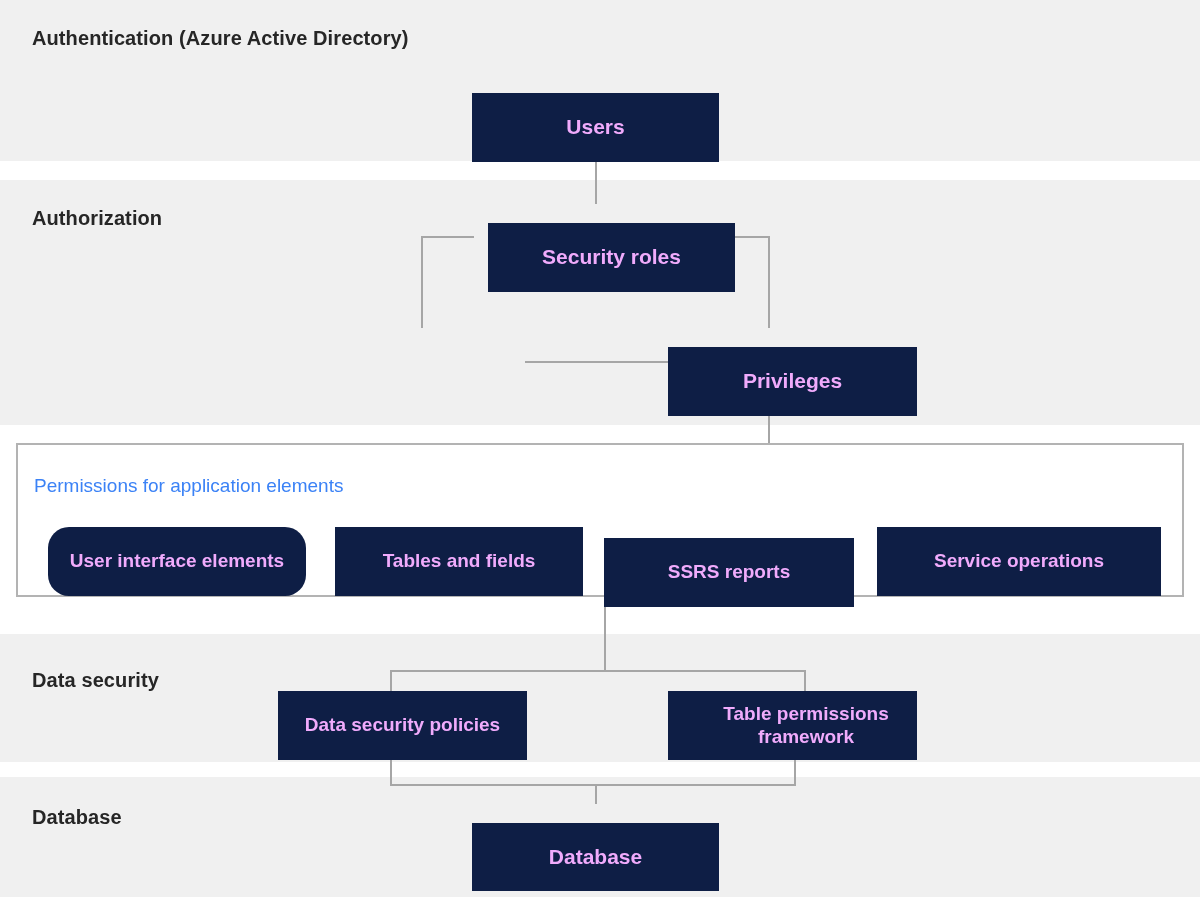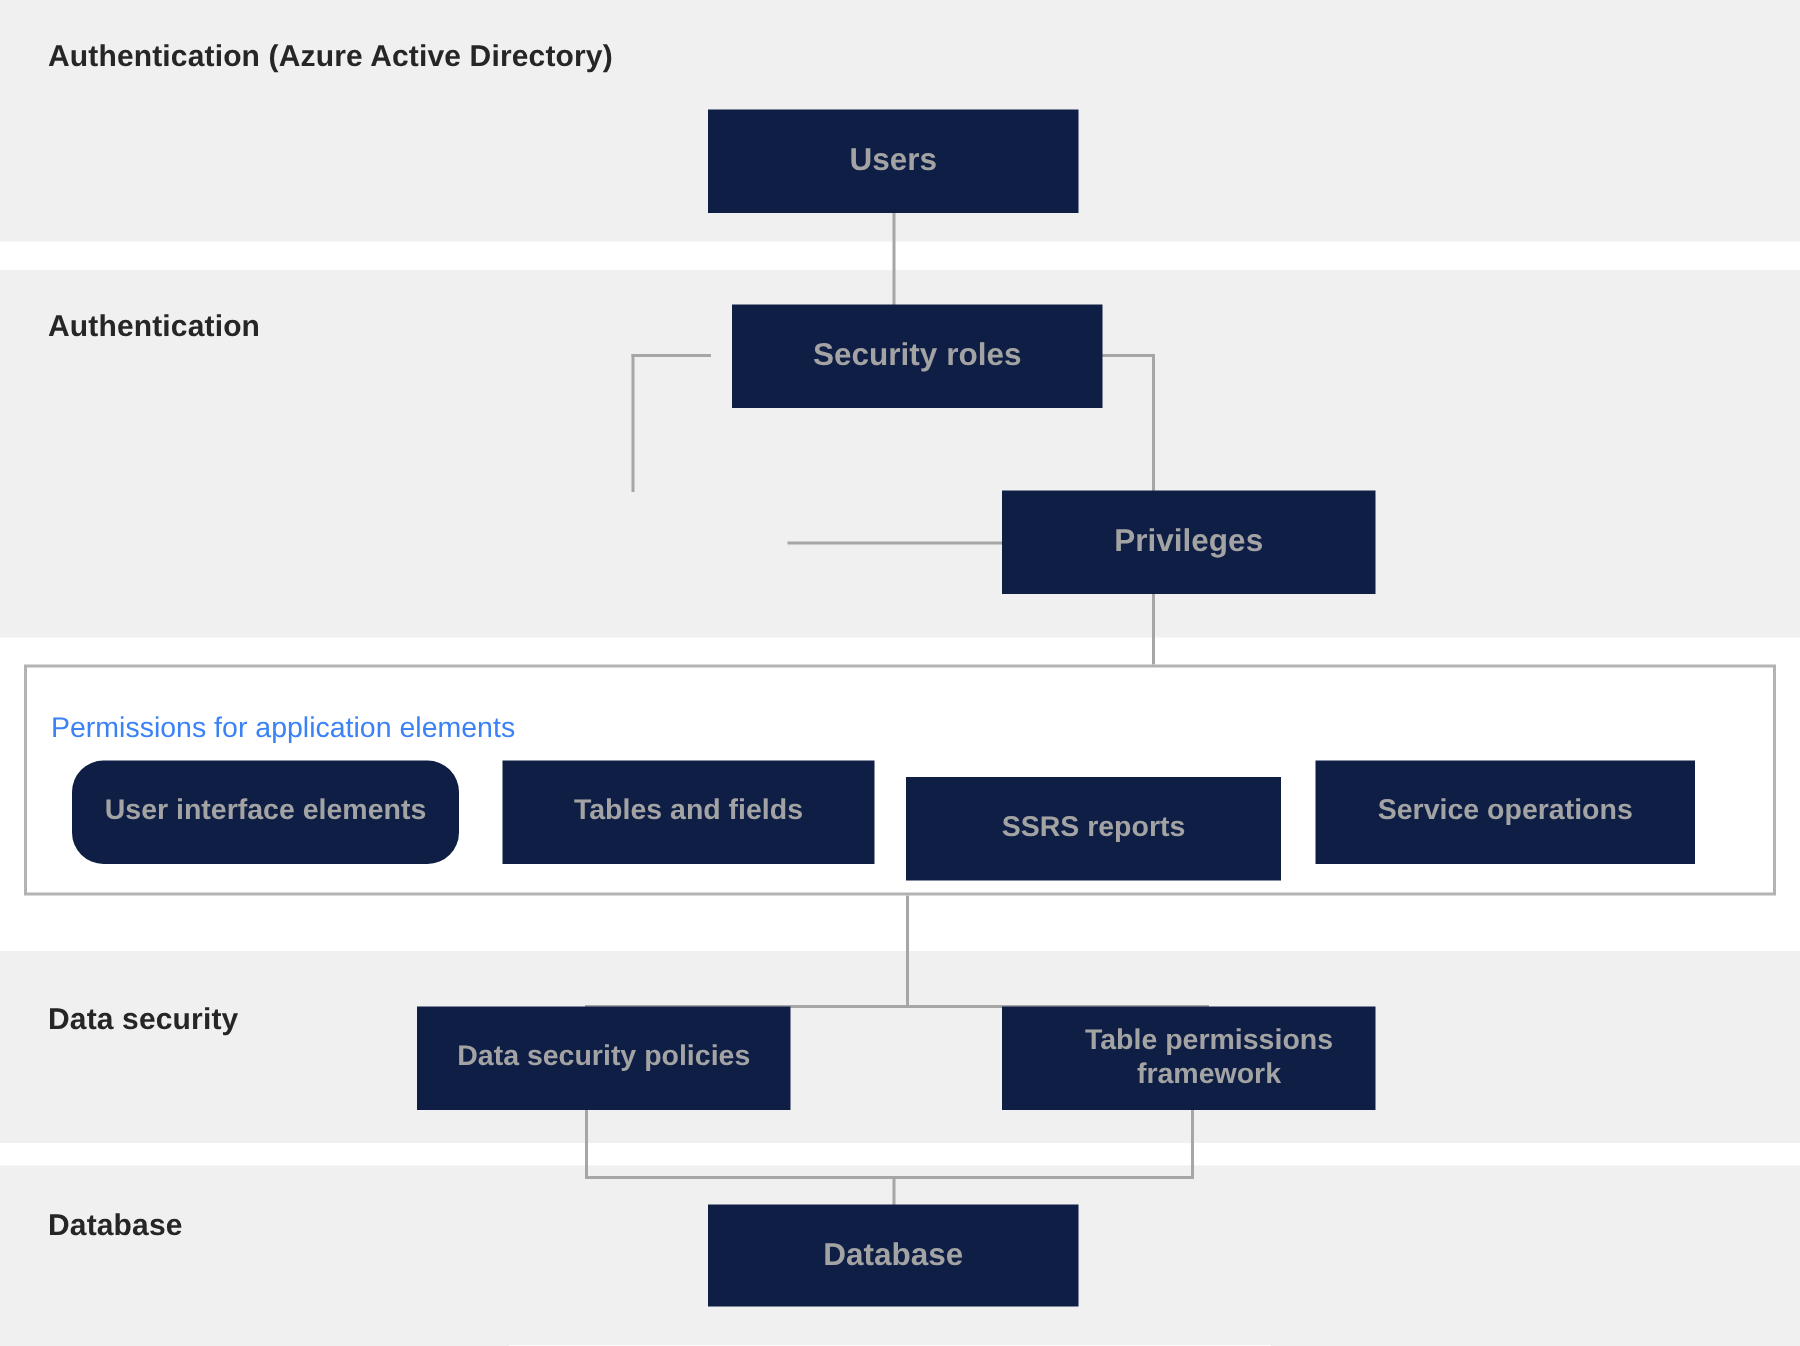--- a/index.html
+++ b/index.html
@@ -50,43 +50,44 @@
     position: absolute;
     background: #a6a6a6;
   }
   .line-v { width: 2px; }
   .line-h { height: 2px; }
 
   
   .node {
     position: absolute;
     background: #0e1e45;
-    color: #a3a3a3;
+    color: #f0abfc;
     display: flex;
     align-items: center;
     justify-content: center;
     text-align: center;
     font-size: 21px;
     font-weight: 600;
     line-height: 1.16;
     box-sizing: border-box;
     padding: 4px 8px;
+    margin-top: 20px;
   }
   .node-sm {
     font-size: 19px;
   }
 
   #node-users            { left: 472px; top: 73px;  width: 247px; height: 69px; }
   #node-security-roles   { left: 488px; top: 203px; width: 247px; height: 69px; }
   #node-duties           { left: 278px; top: 327px; width: 249px; height: 69px; }
   #node-privileges       { left: 668px; top: 327px; width: 249px; height: 69px; }
   #node-ui-elements      { left: 48px;  top: 507px; width: 258px; height: 69px; border-radius: 21px; }
   #node-tables-fields    { left: 335px; top: 507px; width: 248px; height: 69px; }
   #node-ssrs-reports     { left: 604px; top: 518px; width: 250px; height: 69px; }
-  #node-service-ops      { left: 877px; top: 507px; width: 253px; height: 69px; }
+  #node-service-ops      { left: 877px; top: 507px; width: 284px; height: 69px; }
   #node-data-sec-pol     { left: 278px; top: 671px; width: 249px; height: 69px; }
   #node-table-perm-fw    { left: 668px; top: 671px; width: 249px; height: 69px; padding-left: 35px; }
   #node-database         { left: 472px; top: 803px; width: 247px; height: 68px; }
 
   
   #panel-permissions {
     position: absolute;
     left: 16px;
     top: 443px;
     width: 1168px;
@@ -134,21 +135,21 @@
 
   <div class="line line-v" style="left:390px; top:740px; height:46px;"></div>
   <div class="line line-v" style="left:794px; top:740px; height:46px;"></div>
   <div class="line line-h" style="left:390px; top:784px; width:406px;"></div>
   <div class="line line-v" style="left:595px; top:784px; height:20px;"></div>
 
   <div id="panel-permissions"></div>
   <div id="panel-permissions-title">Permissions for application elements</div>
 
   <div class="band-label" id="label-authentication">Authentication (Azure Active Directory)</div>
-  <div class="band-label" id="label-authorization">Authentication</div>
+  <div class="band-label" id="label-authorization">Authorization</div>
   <div class="band-label" id="label-datasecurity">Data security</div>
   <div class="band-label" id="label-database">Database</div>
 
   <div class="node" id="node-users">Users</div>
 
   <div class="node" id="node-security-roles">Security roles</div>
 
 
   <div class="node" id="node-privileges">Privileges</div>
 

